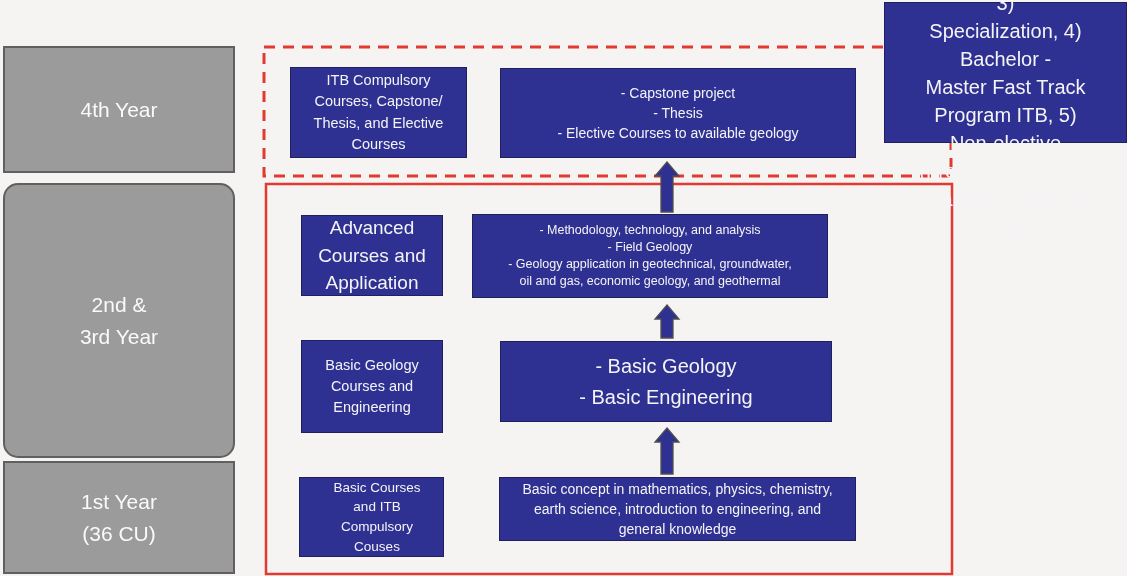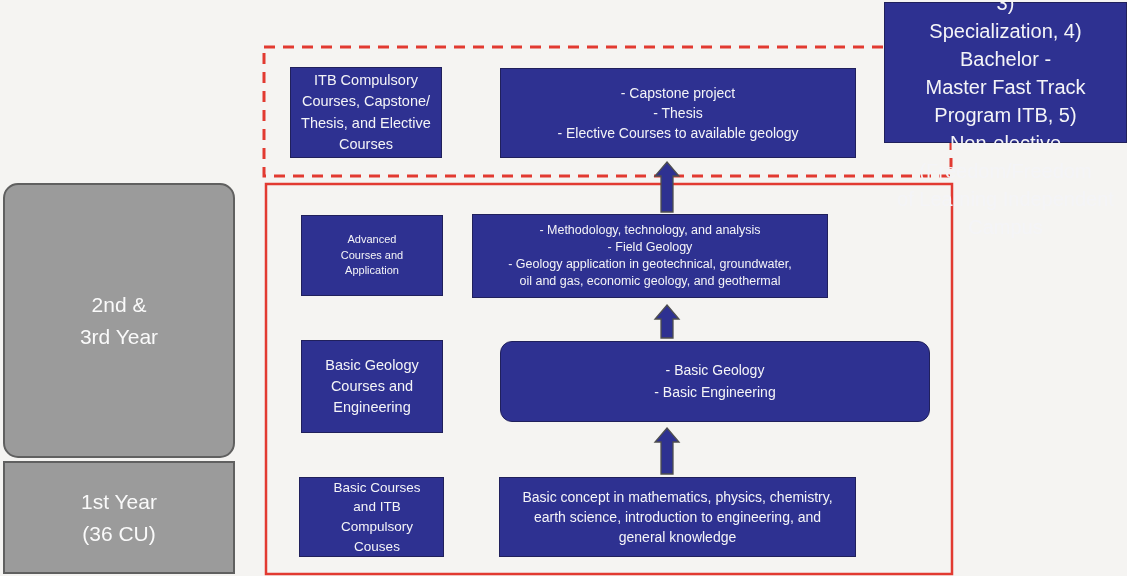--- a/index.html
+++ b/index.html
@@ -46,55 +46,58 @@
 <div class="canvas">
 
   <svg class="overlay" width="1127" height="576" viewBox="0 0 1127 576" aria-hidden="true">
     <rect class="dashed-rect" x="264" y="47" width="687" height="129"></rect>
     <rect class="solid-rect" x="266" y="184" width="686" height="390"></rect>
     <path class="arrow" d="M667 162 L679 176 L673 176 L673 212 L661 212 L661 176 L655 176 Z"></path>
     <path class="arrow" d="M667 305 L679 319 L673 319 L673 338 L661 338 L661 319 L655 319 Z"></path>
     <path class="arrow" d="M667 428 L679 442 L673 442 L673 474 L661 474 L661 442 L655 442 Z"></path>
   </svg>
 
+  <div class="graybox" style="left:3px;top:46px;width:232px;height:127px;">
+    <span>4th Year</span>
+  </div>
   <div class="graybox" style="left:3px;top:183px;width:232px;height:275px;border-radius:15px;">
     <span>2nd &amp;
 3rd Year</span>
   </div>
   <div class="graybox" style="left:3px;top:461px;width:232px;height:113px;">
     <span>1st Year
 (36 CU)</span>
   </div>
 
-  <div class="bluebox" style="left:290px;top:67px;width:152px;height:91px;font-size:14.5px;">ITB Compulsory
+  <div class="bluebox" style="left:290px;top:67px;width:177px;height:91px;font-size:14.5px;">ITB Compulsory
 Courses, Capstone/
 Thesis, and Elective
 Courses</div>
   <div class="bluebox" style="left:500px;top:68px;width:356px;height:90px;font-size:14px;">- Capstone project
 - Thesis
 - Elective Courses to available geology</div>
 
-  <div class="bluebox" style="left:301px;top:215px;width:142px;height:81px;font-size:11px;">Advanced
+  <div class="bluebox" style="left:301px;top:215px;width:142px;height:81px;font-size:19px;">Advanced
 Courses and
 Application</div>
   <div class="bluebox" style="left:472px;top:214px;width:356px;height:84px;font-size:12.5px;line-height:1.38;">- Methodology, technology, and analysis
 - Field Geology
 - Geology application in geotechnical, groundwater,
 oil and gas, economic geology, and geothermal</div>
 
   <div class="bluebox" style="left:301px;top:340px;width:142px;height:93px;font-size:14.5px;">Basic Geology
 Courses and
 Engineering</div>
-  <div class="bluebox" style="left:500px;top:341px;width:430px;height:81px;font-size:14px;line-height:1.55;border-radius:12px;">- Basic Geology
+  <div class="bluebox" style="left:500px;top:341px;width:332px;height:81px;font-size:20px;line-height:1.55;">- Basic Geology
 - Basic Engineering</div>
 
   <div class="bluebox" style="left:299px;top:477px;width:145px;height:80px;font-size:13.5px;padding-left:17px;">Basic Courses
 and ITB
 Compulsory Couses</div>
-  <div class="bluebox" style="left:499px;top:477px;width:357px;height:80px;font-size:14px;">Basic concept in mathematics, physics, chemistry,
+  <div class="bluebox" style="left:499px;top:477px;width:357px;height:64px;font-size:14px;">Basic concept in mathematics, physics, chemistry,
 earth science, introduction to engineering, and
 general knowledge</div>
 
   <div class="optionbox" style="left:884px;top:2px;width:243px;height:141px;">Option Scheme Min. 27 CU:
 1) Minor, 2) Double Major, 3)
 Specialization, 4) Bachelor -
 Master Fast Track Program ITB, 5)
 Non-elective (Freedom/Freedom
 of Learning Independent Campus</div>
 

